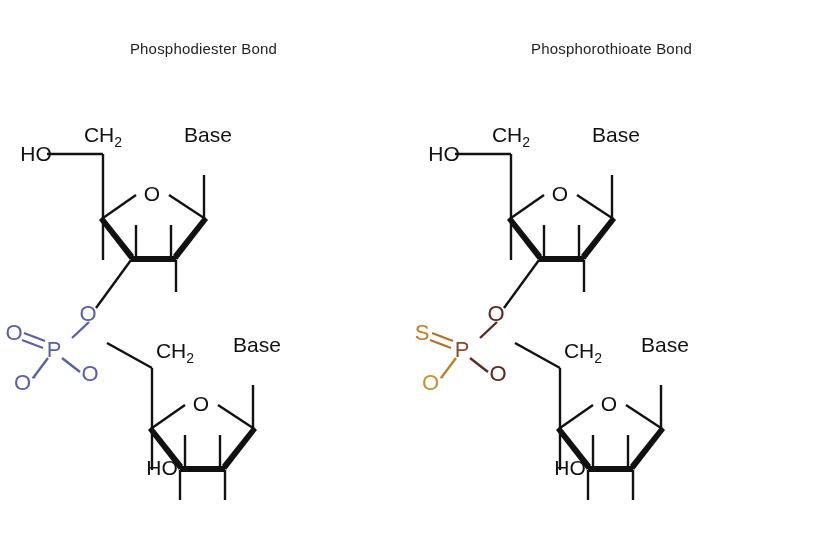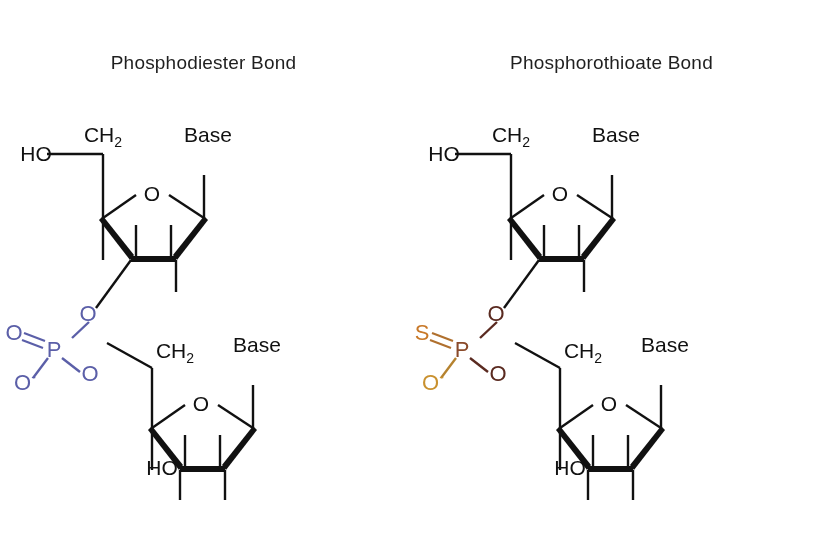--- a/index.html
+++ b/index.html
@@ -26,26 +26,26 @@
     position: absolute;
     top: 0;
     width: 407px;
     height: 538px;
   }
   #panel-left  { left: 0px; }
   #panel-right { left: 408px; }
 
   .panel-title {
     position: absolute;
-    top: 52px;
+    top: 40px;
     left: 0;
     width: 100%;
     text-align: center;
     font-family: "Liberation Sans", sans-serif;
-    font-size: 19px;
+    font-size: 15px;
     font-weight: 400;
     letter-spacing: 0.2px;
     color: #1f1f1f;
     white-space: nowrap;
   }
   .svg-structure {
     position: absolute;
     top: 100px;
     left: 0;
     width: 407px;

